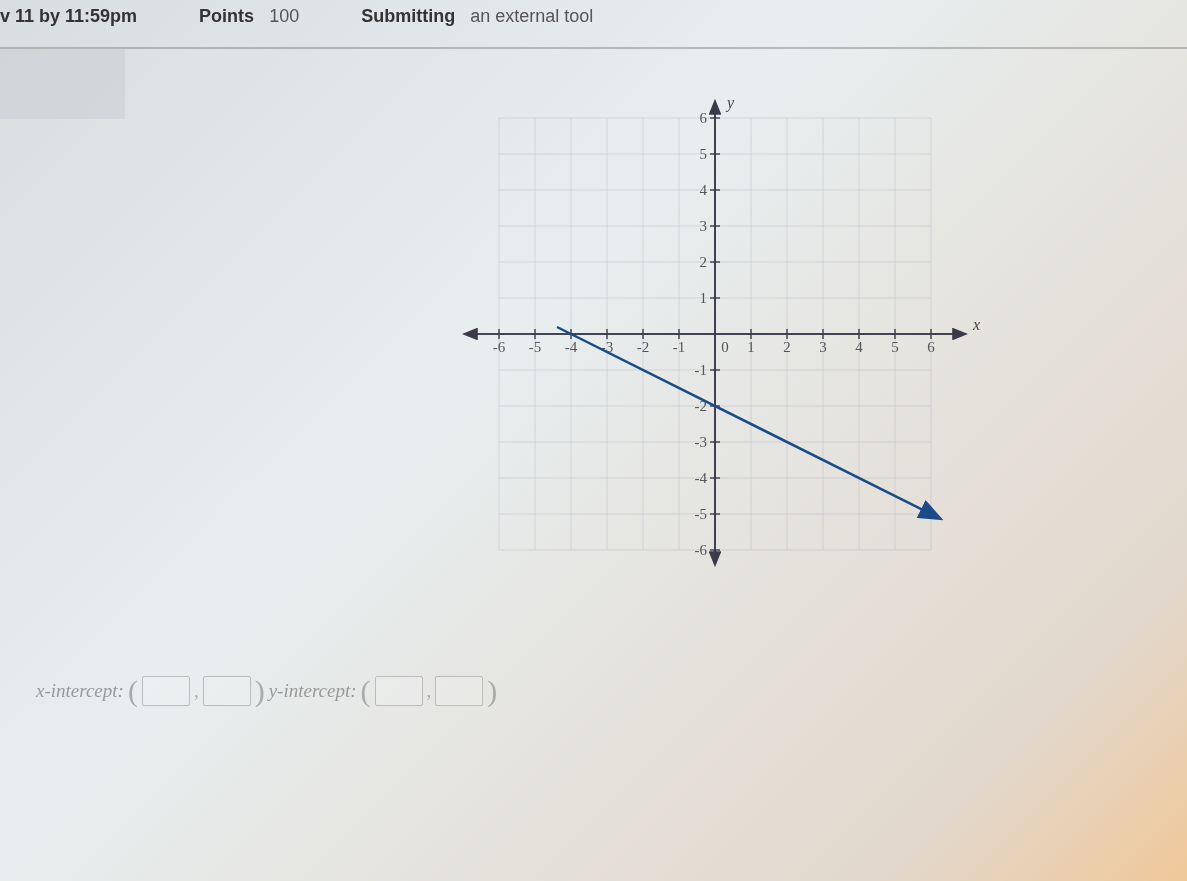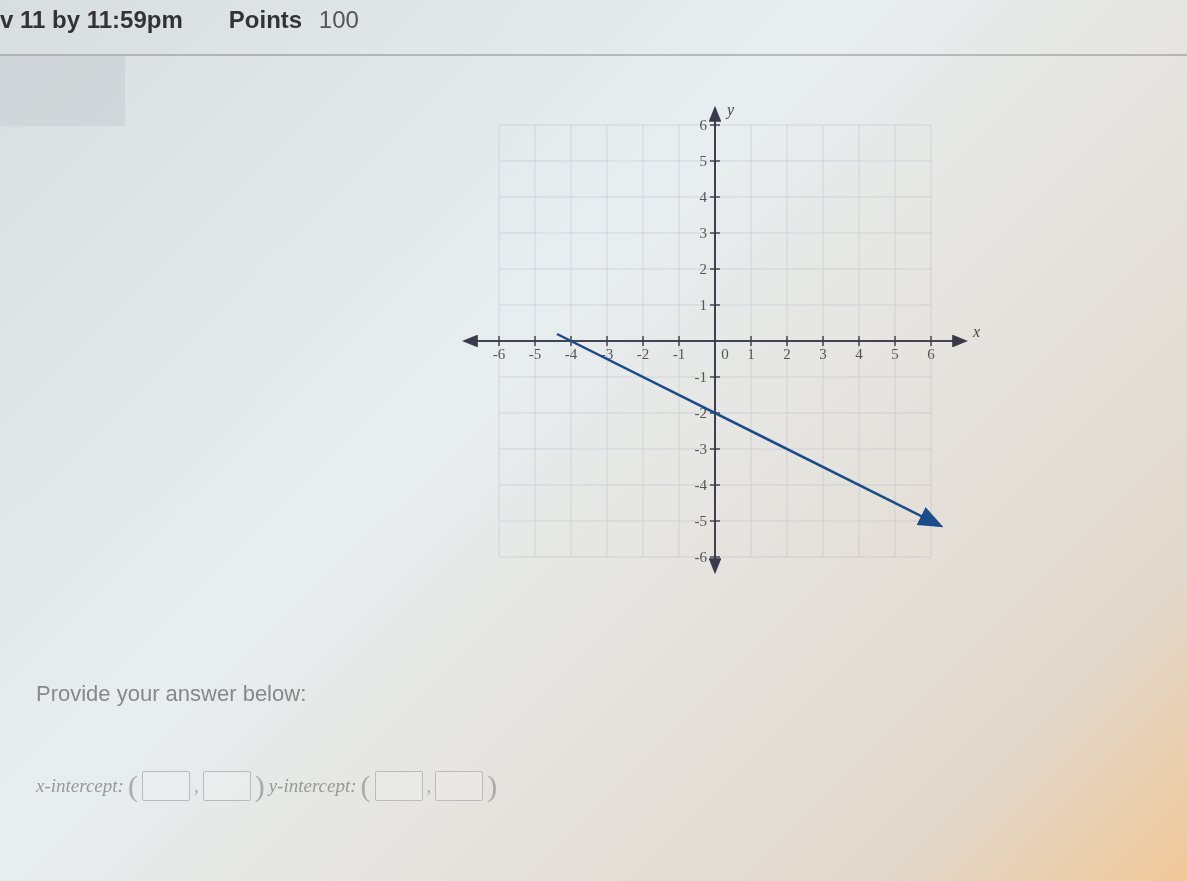--- a/index.html
+++ b/index.html
@@ -13,31 +13,31 @@
       width: 1187px;
       height: 881px;
       overflow: hidden;
       position: relative;
     }
     .header {
       display: flex;
       align-items: center;
       gap: 28px;
       padding: 6px 0 14px 0;
-      font-size: 24px;
+      font-size: 18px;
       color: #333;
     }
     .header-due {
       font-weight: bold;
       color: #333;
     }
     .header-label {
       font-weight: bold;
       color: #333;
-      margin-left: 18px;
+      margin-left: 34px;
     }
     .header-value {
       color: #555;
       font-weight: normal;
     }
     .divider {
       border-top: 2px solid #888;
       width: 100%;
       margin-top: 6px;
       opacity: 0.5;
@@ -107,20 +107,24 @@
     }
   </style>
 </head>
 <body>
 
 <div class="header">
   <span class="header-due">v 11 by 11:59pm</span>
   <span>
     <span class="header-label">Points</span>
     <span class="header-value" style="margin-left:10px;text-align:right;">100</span>
+  </span>
+  <span>
+    <span class="header-label">Submitting</span>
+    <span class="header-value" style="margin-left:10px;">an external tool</span>
   </span>
 </div>
 <div class="divider"></div>
 
 <div class="content-area">
   <div class="side-block"></div>
 
   <div class="chart-wrap">
     <svg class="chart-svg" viewBox="0 0 540 480">
 
@@ -232,21 +236,20 @@
       <text x="282" y="14" font-family="Georgia, serif" font-style="italic" font-size="16" fill="#444">y</text>
       <text x="528" y="236" font-family="Georgia, serif" font-style="italic" font-size="16" fill="#444">x</text>
 
       <g>
         <line x1="112" y1="233" x2="494" y2="424" stroke="#1a4b8a" stroke-width="2.5" marker-end="url(#arrowheadBlue)"></line>
       </g>
     </svg>
   </div>
 
   <div class="answer-section">
-    <div class="answer-prompt">Provide your answer below:</div>
     <div class="answer-inputs">
       <span>x-intercept:</span>
       <span class="paren">(</span>
       <span class="input-box"></span>
       <span class="comma-gap">,</span>
       <span class="input-box"></span>
       <span class="paren">)</span>
       <span style="">y-intercept:</span>
       <span class="paren">(</span>
       <span class="input-box"></span>

